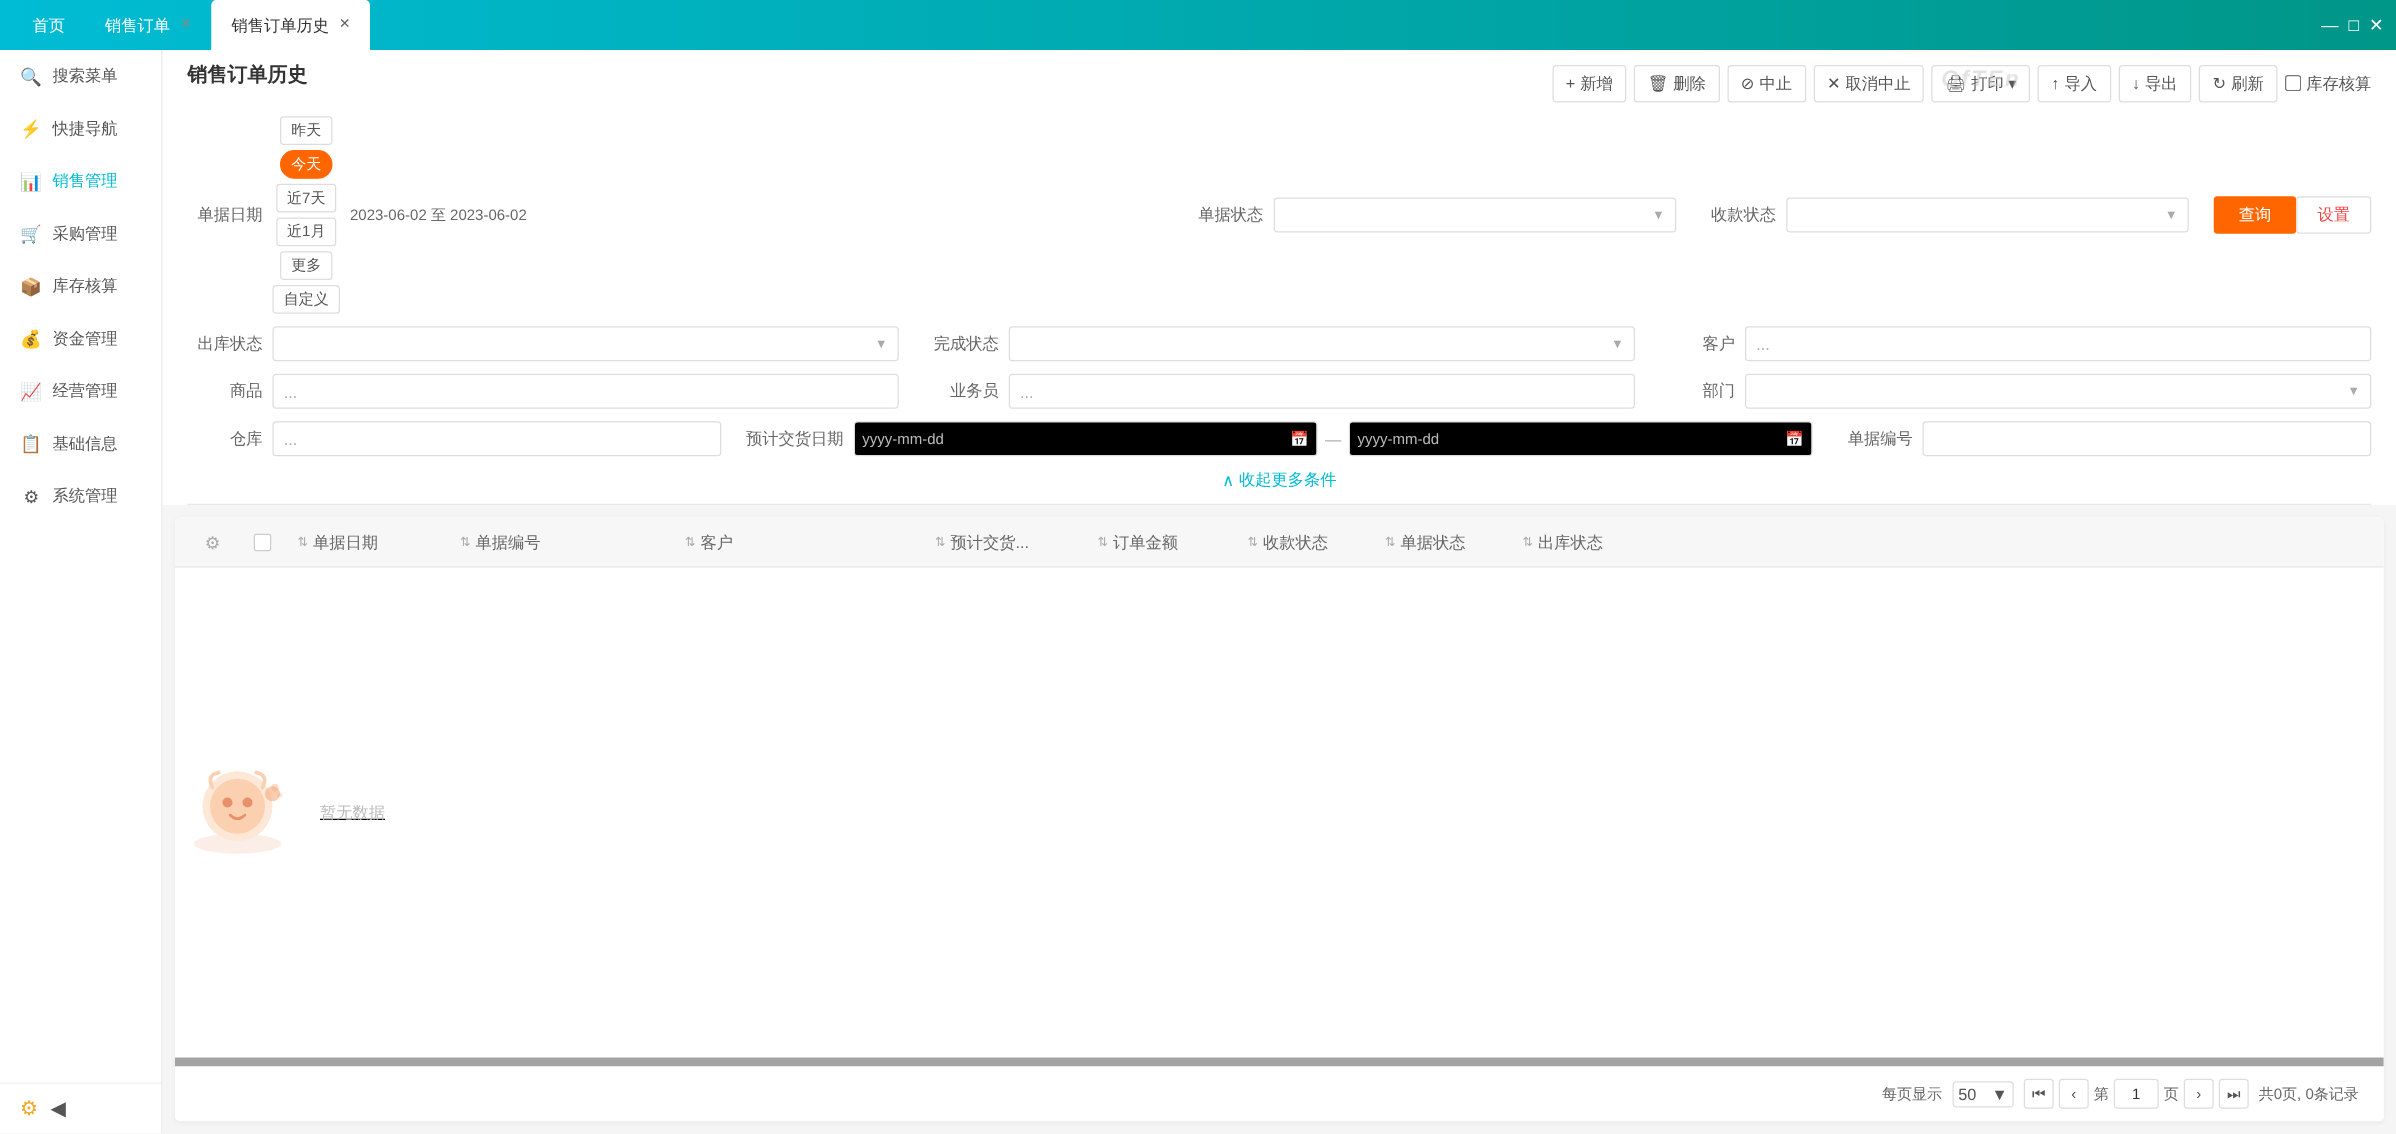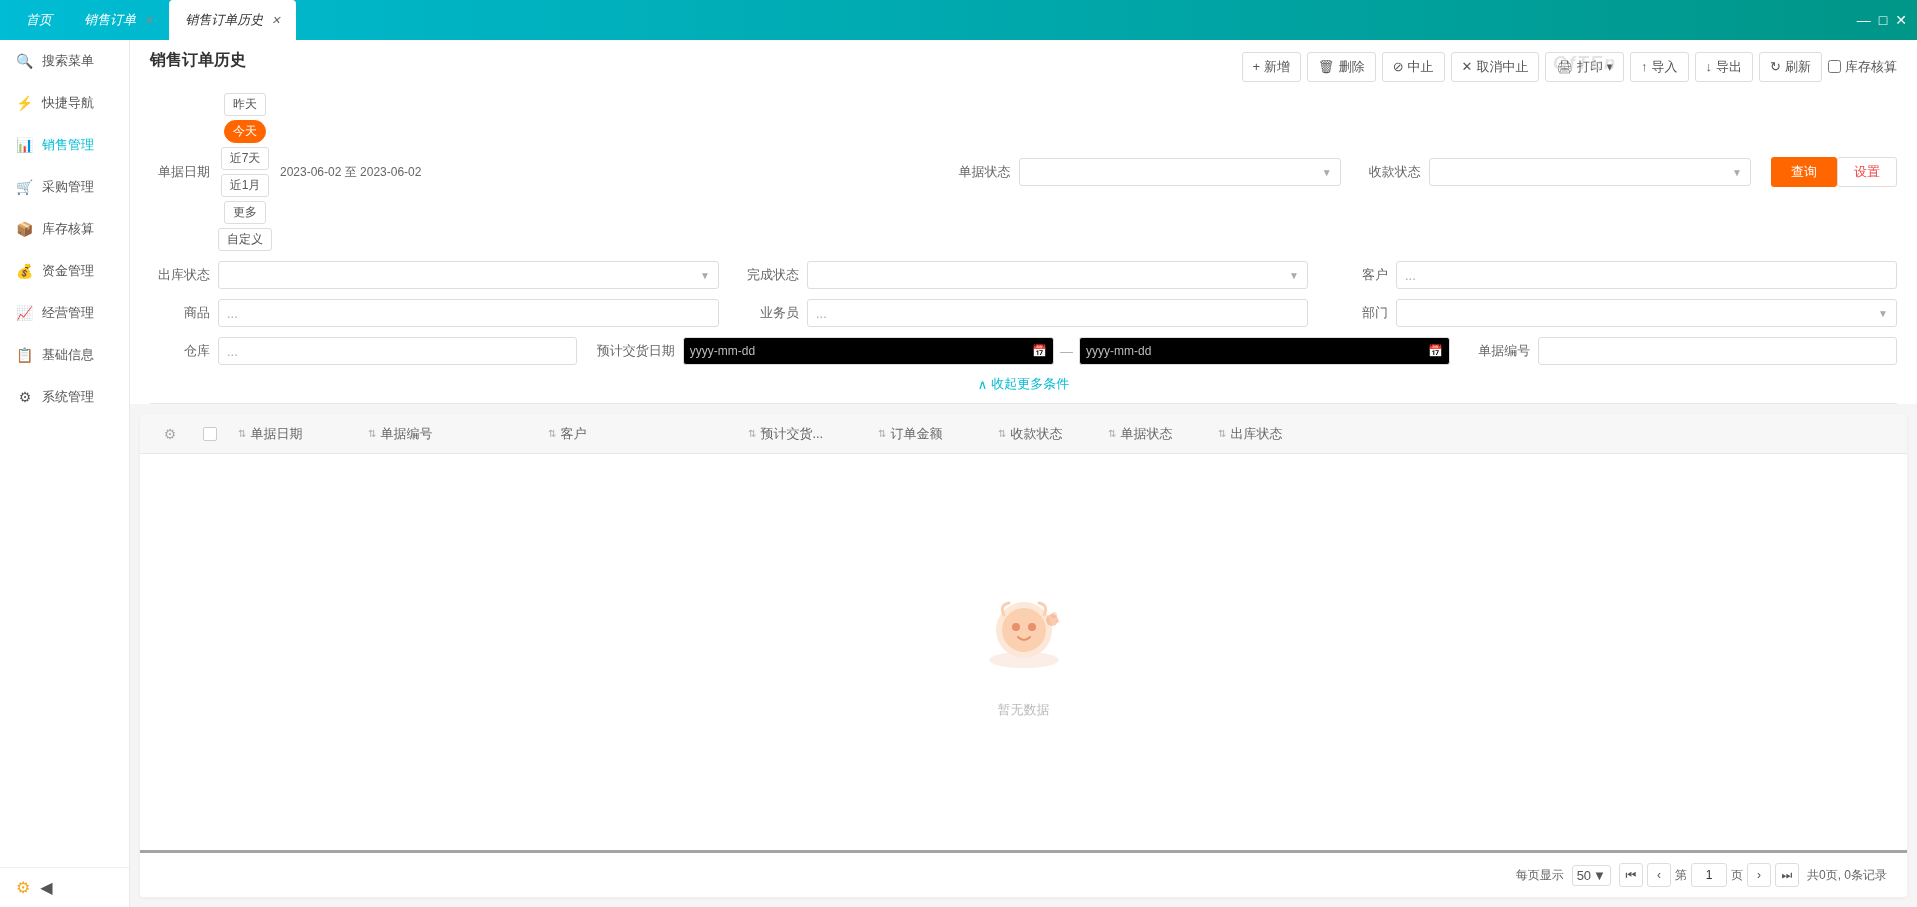--- a/index.html
+++ b/index.html
@@ -16,27 +16,26 @@
     }
     .top-bar-tabs {
       display: flex;
       align-items: center;
       flex: 1;
       height: 100%;
     }
     .top-tab {
       height: 100%;
       display: flex;
-      align-items: center;
+      align-items: flex-start;
       padding: 12px 16px;
       color: #fff;
       cursor: pointer;
       font-size: 13px;
       position: relative;
-      font-style: italic;
     }
     .top-tab.active {
       background: #fff;
       color: #333;
       border-radius: 4px 4px 0 0;
     }
     .top-tab .tab-close {
       margin-left: 8px;
       font-size: 11px;
       color: #888;
@@ -289,53 +288,53 @@
       border: 1px solid #ccc;
       border-radius: 2px;
       background: #fff;
       cursor: pointer;
     }
 
     
     .empty-state {
       flex: 1;
       display: flex;
-      flex-direction: column;
-      align-items: center;
-      justify-content: center;
+      flex-direction: row;
+      align-items: center;
       gap: 16px;
+      text-decoration: underline;
     }
     .empty-icon {
       width: 100px;
       height: 100px;
     }
     .empty-text {
       color: #bbb;
       font-size: 13px;
     }
 
     
     .pagination {
       display: flex;
       align-items: center;
       justify-content: flex-end;
       padding: 10px 20px;
       background: #fff;
-      border-top: 3px solid #a3a3a3;
+      border-top: 7px solid #a3a3a3;
       gap: 8px;
       flex-shrink: 0;
     }
     .pagination-label { color: #666; font-size: 12px; }
     .pagination-select {
       border: 1px solid #ddd;
       border-radius: 3px;
       padding: 2px 4px;
       display: flex;
       align-items: center;
-      gap: 2px;
+      gap: 12px;
       cursor: pointer;
       font-size: 12px;
       color: #555;
     }
     .pagination-nav {
       display: flex;
       align-items: center;
       gap: 4px;
     }
     .pag-btn {

